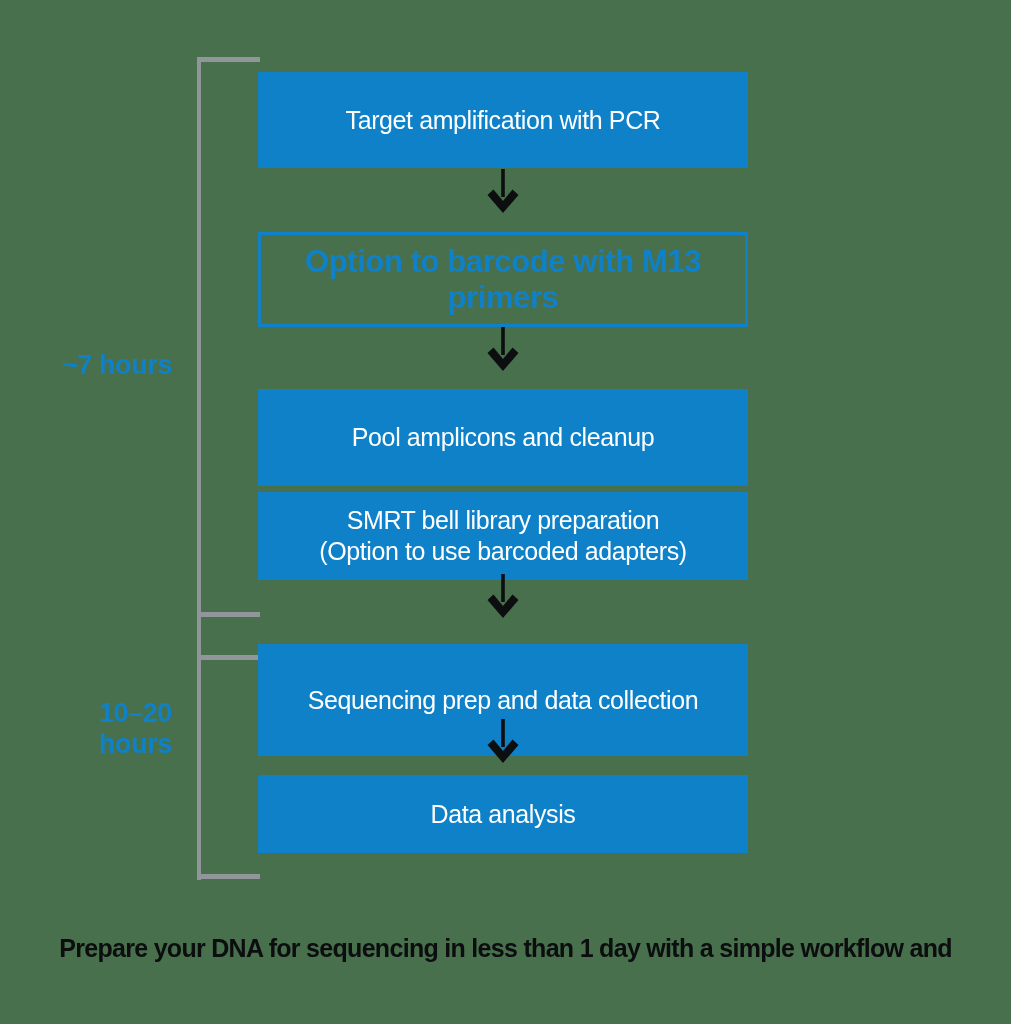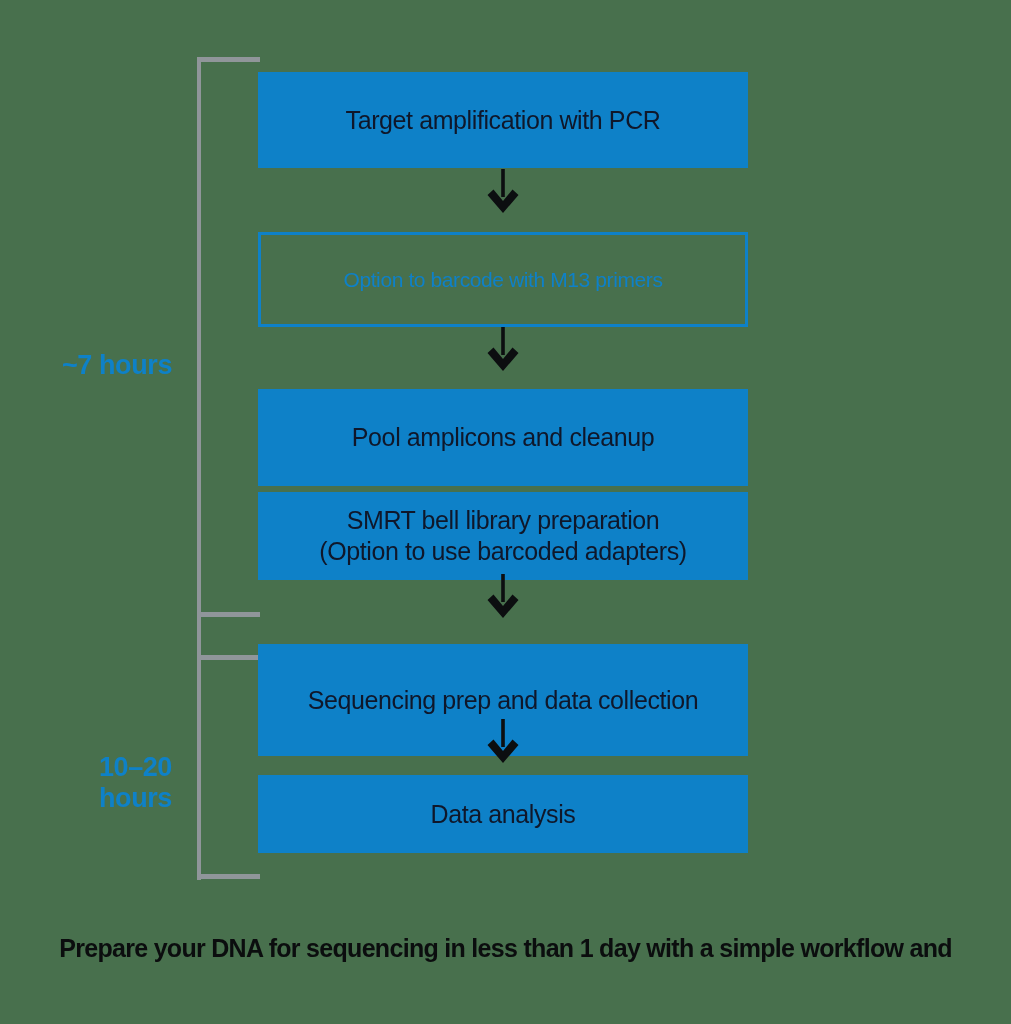--- a/index.html
+++ b/index.html
@@ -24,38 +24,38 @@
   .tick-mid2{top:655px;}
   .tick-bottom{top:874px;}
   
   .time-label{
     position:absolute;left:20px;width:152px;
     text-align:right;
     font-size:27px;font-weight:bold;letter-spacing:-0.4px;
     color:var(--blue,#0E81C8);
   }
   .time-label-top{top:350px;}
-  .time-label-bottom{top:752px;}
+  .time-label-bottom{top:698px;}
   
   .step{
     position:absolute;left:258px;width:490px;
     display:flex;flex-direction:column;align-items:center;justify-content:center;
     box-sizing:border-box;
     text-align:center;
   }
   .step-solid{
     background:var(--blue,#0E81C8);
-    color:#0f172a;
+    color:#ffffff;
     font-size:25px;letter-spacing:-0.4px;
   }
   .step-outlined{
     background:transparent;
     border:3px solid var(--blue,#0E81C8);
     color:var(--blue,#0E81C8);
-    font-size:21px;font-weight:normal;letter-spacing:-0.4px;
+    font-size:31px;font-weight:bold;letter-spacing:-0.4px;
   }
   .step1{top:72px;height:96px;}
   .step2{top:232px;height:95px;}
   .step3{top:389px;height:97px;}
   .step4{top:492px;height:88px;line-height:31px;}
   .step5{top:644px;height:112px;}
   .step6{top:775px;height:78px;}
   
   .arrow{
     position:absolute;left:487px;width:32px;height:44px;

